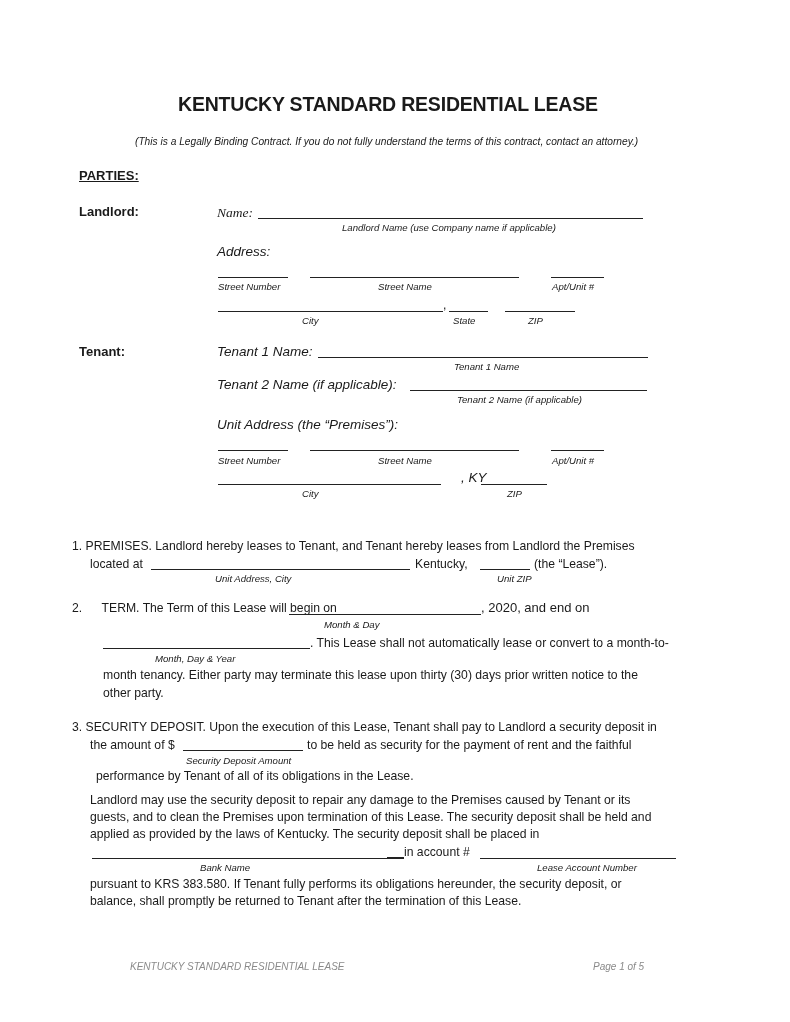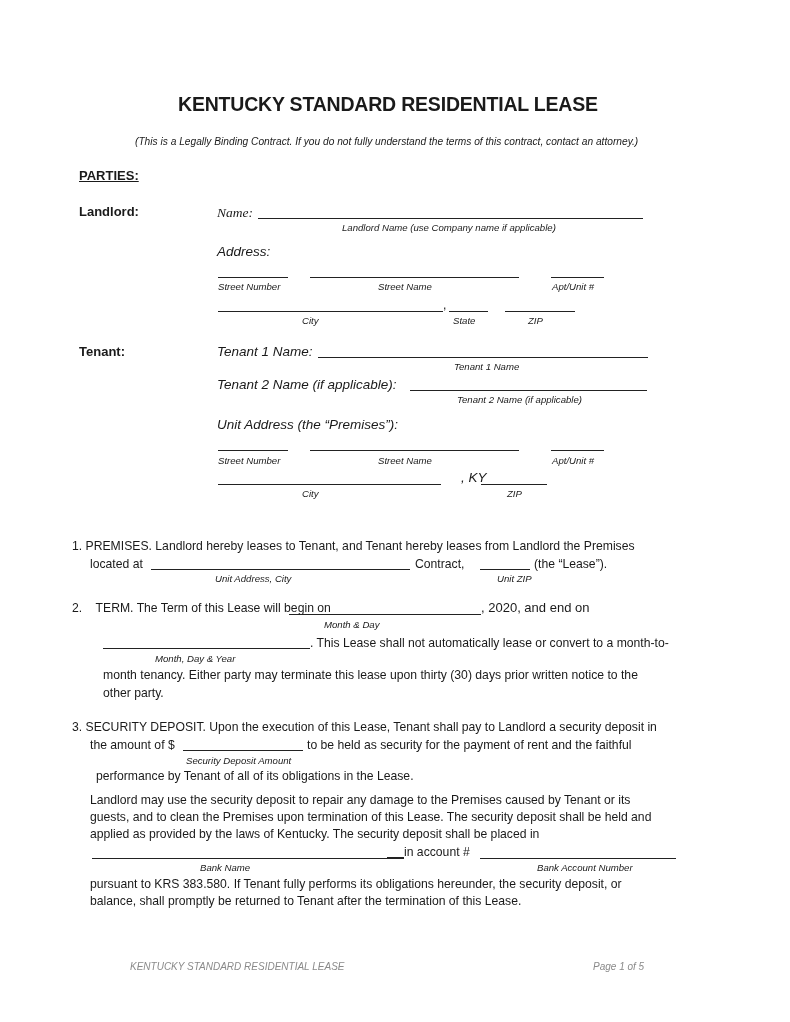--- a/index.html
+++ b/index.html
@@ -67,29 +67,29 @@
 <div class="line" style="left:481px; top:484px; width:66px;"></div>
 <div class="abs cap" style="left:302px; top:488px;">City</div>
 <div class="abs cap" style="left:507px; top:488px;">ZIP</div>
 
 <div class="abs body" style="left:72px; top:539px;">
   <span>1.</span>
   <span class="bold">PREMISES</span><span>. Landlord hereby leases to Tenant, and Tenant hereby leases from Landlord the Premises</span>
 </div>
 <div class="abs body" style="left:90px; top:557px;">located at</div>
 <div class="line" style="left:151px; top:569px; width:259px;"></div>
-<div class="abs body" style="left:415px; top:557px;">Contract,</div>
+<div class="abs body" style="left:415px; top:557px;">Kentucky,</div>
 <div class="line" style="left:480px; top:569px; width:50px;"></div>
 <div class="abs body" style="left:534px; top:557px;">(the “Lease”).</div>
 <div class="abs cap" style="left:215px; top:573px;">Unit Address, City</div>
 <div class="abs cap" style="left:497px; top:573px;">Unit ZIP</div>
 
 <div class="abs body" style="left:72px; top:601px;">
   <span>2.</span>
-  <span class="bold" style="margin-left:10px;">TERM.</span><span> The Term of this Lease will begin on</span>
+  <span class="bold" style="margin-left:16px;">TERM.</span><span> The Term of this Lease will begin on</span>
 </div>
 <div class="line" style="left:289px; top:614px; width:192px;"></div>
 <div class="abs body" style="left:481px; top:600px; font-size:13px;">, 2020, and end on</div>
 <div class="abs cap" style="left:324px; top:619px;">Month &amp; Day</div>
 
 <div class="line" style="left:103px; top:648px; width:207px;"></div>
 <div class="abs body" style="left:310px; top:636px;">. This Lease shall not automatically lease or convert to a month-to-</div>
 <div class="abs cap" style="left:155px; top:653px;">Month, Day &amp; Year</div>
 <div class="abs body" style="left:103px; top:668px;">month tenancy. Either party may terminate this lease upon thirty (30) days prior written notice to the</div>
 <div class="abs body" style="left:103px; top:686px;">other party.</div>
@@ -106,19 +106,19 @@
 
 <div class="abs body" style="left:90px; top:793px;">Landlord may use the security deposit to repair any damage to the Premises caused by Tenant or its</div>
 <div class="abs body" style="left:90px; top:810px;">guests, and to clean the Premises upon termination of this Lease. The security deposit shall be held and</div>
 <div class="abs body" style="left:90px; top:827px;">applied as provided by the laws of Kentucky. The security deposit shall be placed in</div>
 
 <div class="line" style="left:92px; top:858px; width:295px;"></div>
 <div class="line" style="left:387px; top:857px; width:17px; border-bottom-width:2px;"></div>
 <div class="abs body" style="left:404px; top:845px;">in account #</div>
 <div class="line" style="left:480px; top:858px; width:196px;"></div>
 <div class="abs cap" style="left:200px; top:862px;">Bank Name</div>
-<div class="abs cap" style="left:537px; top:862px;">Bank Account Number</div>
+<div class="abs cap" style="left:537px; top:862px;">Lease Account Number</div>
 
 <div class="abs body" style="left:90px; top:877px;">pursuant to KRS 383.580. If Tenant fully performs its obligations hereunder, the security deposit, or</div>
 <div class="abs body" style="left:90px; top:894px;">balance, shall promptly be returned to Tenant after the termination of this Lease.</div>
 
 <div class="abs footer" style="left:130px; top:961px;">KENTUCKY STANDARD RESIDENTIAL LEASE</div>
 <div class="abs footer" style="left:593px; top:961px;">Page 1 of 5</div>
 
 </body></html>

